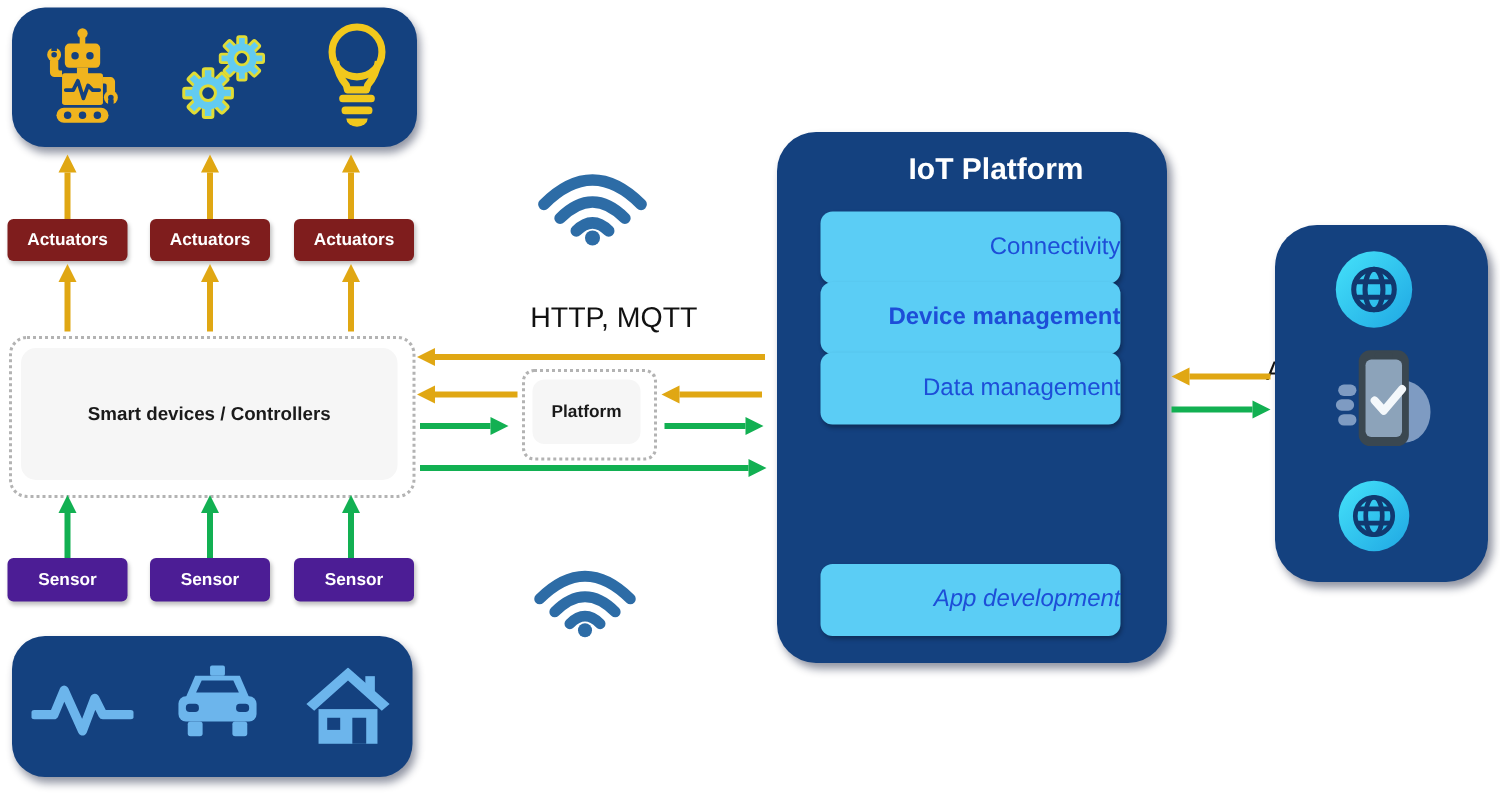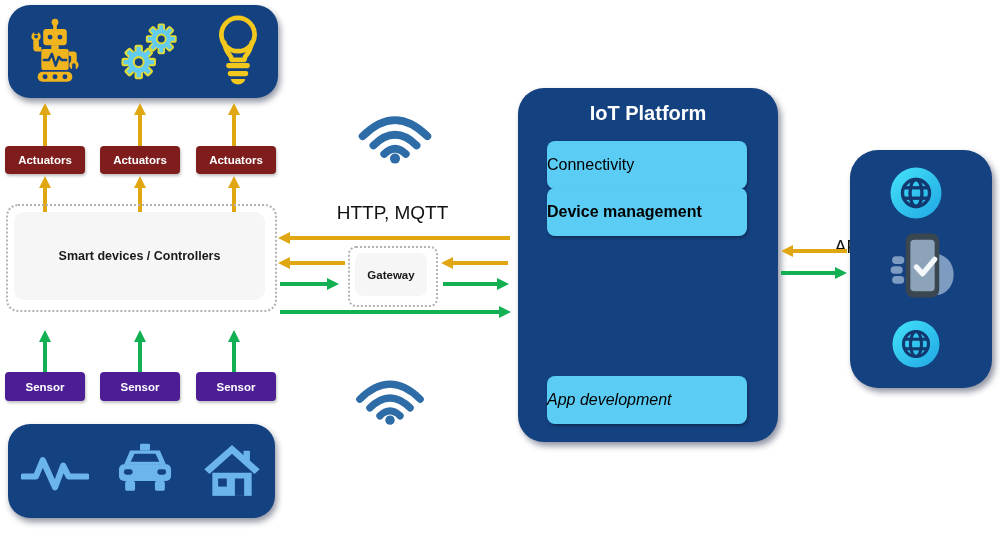--- a/index.html
+++ b/index.html
@@ -21,28 +21,28 @@
   .va .hd{width:0;height:0;border-left:6.5px solid transparent;border-right:6.5px solid transparent;border-bottom:12px solid var(--c);}
   .va .sh{width:4px;flex:1;background:var(--c);}
   .ha{position:absolute;height:13px;display:flex;align-items:center;}
   .ha .sh{height:4px;flex:1;background:var(--c);}
   .ha .hd{width:0;height:0;border-top:6.5px solid transparent;border-bottom:6.5px solid transparent;}
   .ha.l .hd{border-right:12px solid var(--c);}
   .ha.r .hd{border-left:12px solid var(--c);}
   .yellow{--c:#E0A713;}
   .green{--c:#12B052;}
 
-  .floatlabel{position:absolute;color:#111;text-align:center;}
+  .floatlabel{position:absolute;color:#111;text-align:right;}
 
   
   .platform{position:absolute;left:518px;top:88px;width:260px;height:354px;background:#14417F;border-radius:26px;
             box-shadow:3px 4px 6px rgba(10,20,50,.45);}
-  .platform-title{position:absolute;top:14px;left:0;width:100%;text-align:center;color:#fff;font-weight:bold;font-size:20px;}
+  .platform-title{position:absolute;top:14px;left:16px;width:100%;text-align:center;color:#fff;font-weight:bold;font-size:20px;}
   .module{position:absolute;left:29px;width:200px;height:48px;background:#5BCDF5;border-radius:8px;
-          display:flex;align-items:center;justify-content:flex-start;color:#000000;font-size:16px;box-shadow:1px 2px 3px rgba(0,0,0,.3);}
+          display:flex;align-items:center;justify-content:flex-end;color:#1d4ed8;font-size:16px;box-shadow:1px 2px 3px rgba(0,0,0,.3);}
 
   .rightbox{position:absolute;left:850px;top:150px;width:142px;height:238px;background:#14417F;border-radius:28px;
             box-shadow:3px 4px 6px rgba(10,20,50,.45);}
 
   svg{display:block;}
 </style>
 </head>
 <body>
 
 <div class="canvas">
@@ -144,21 +144,21 @@
     </div>
   <div class="va yellow" style="left:133px;top:176px;height:45px;">
       <div class="hd"></div>
       <div class="sh"></div>
     </div>
   <div class="va yellow" style="left:227px;top:176px;height:45px;">
       <div class="hd"></div>
       <div class="sh"></div>
     </div>
 
-  <div class="dotted" style="left:6px;top:204px;width:267px;height:104px;">
+  <div class="dotted" style="left:6px;top:224px;width:267px;height:104px;">
     <div class="innerpane" style="left:6px;top:6px;width:251px;height:88px;font-size:12.5px;">
       <span>Smart devices / Controllers</span>
     </div>
   </div>
 
   <div class="va green" style="left:38px;top:330px;height:42px;">
       <div class="hd"></div>
       <div class="sh"></div>
     </div>
   <div class="va green" style="left:133px;top:330px;height:42px;">
@@ -236,38 +236,41 @@
       <div class="sh"></div>
       <div class="hd"></div>
     </div>
   <div class="ha r green" style="left:280px;top:305px;width:231px;">
       <div class="sh"></div>
       <div class="hd"></div>
     </div>
 
   <div class="dotted" style="left:348px;top:246px;width:86px;height:57px;border-radius:8px;">
     <div class="innerpane" style="left:5px;top:5px;width:72px;height:43px;font-size:11.5px;border-radius:8px;">
-      <span>Gateway</span>
+      <span>Platform</span>
     </div>
   </div>
 
   <svg style="position:absolute;left:354px;top:374px;" width="72" height="52" viewBox="0 0 100 70">
     <path d="M8 34 Q50 -8 92 34" fill="none" stroke="#2D6CA6" stroke-width="10" stroke-linecap="round"></path>
     <path d="M22 46 Q50 18 78 46" fill="none" stroke="#2D6CA6" stroke-width="10" stroke-linecap="round"></path>
     <path d="M36 57 Q50 43 64 57" fill="none" stroke="#2D6CA6" stroke-width="10" stroke-linecap="round"></path>
     <circle cx="50" cy="63" r="6.5" fill="#2D6CA6"></circle>
   </svg>
 
   <div class="platform">
     <div class="platform-title"><span>IoT Platform</span></div>
     <div class="module" style="top:53px;">
         <span>Connectivity</span>
       </div>
     <div class="module" style="top:100px;font-weight:bold;">
         <span>Device management</span>
+      </div>
+    <div class="module" style="top:147px;">
+        <span>Data management</span>
       </div>
     <div class="module" style="top:288px;font-style:italic;">
         <span>App development</span>
       </div>
   </div>
 
   <div class="floatlabel" style="left:825px;top:221px;width:48px;font-size:18px;margin-top:16px;"><span>API</span></div>
   <div class="ha l yellow" style="left:781px;top:244px;width:66px;">
       <div class="hd"></div>
       <div class="sh"></div>

